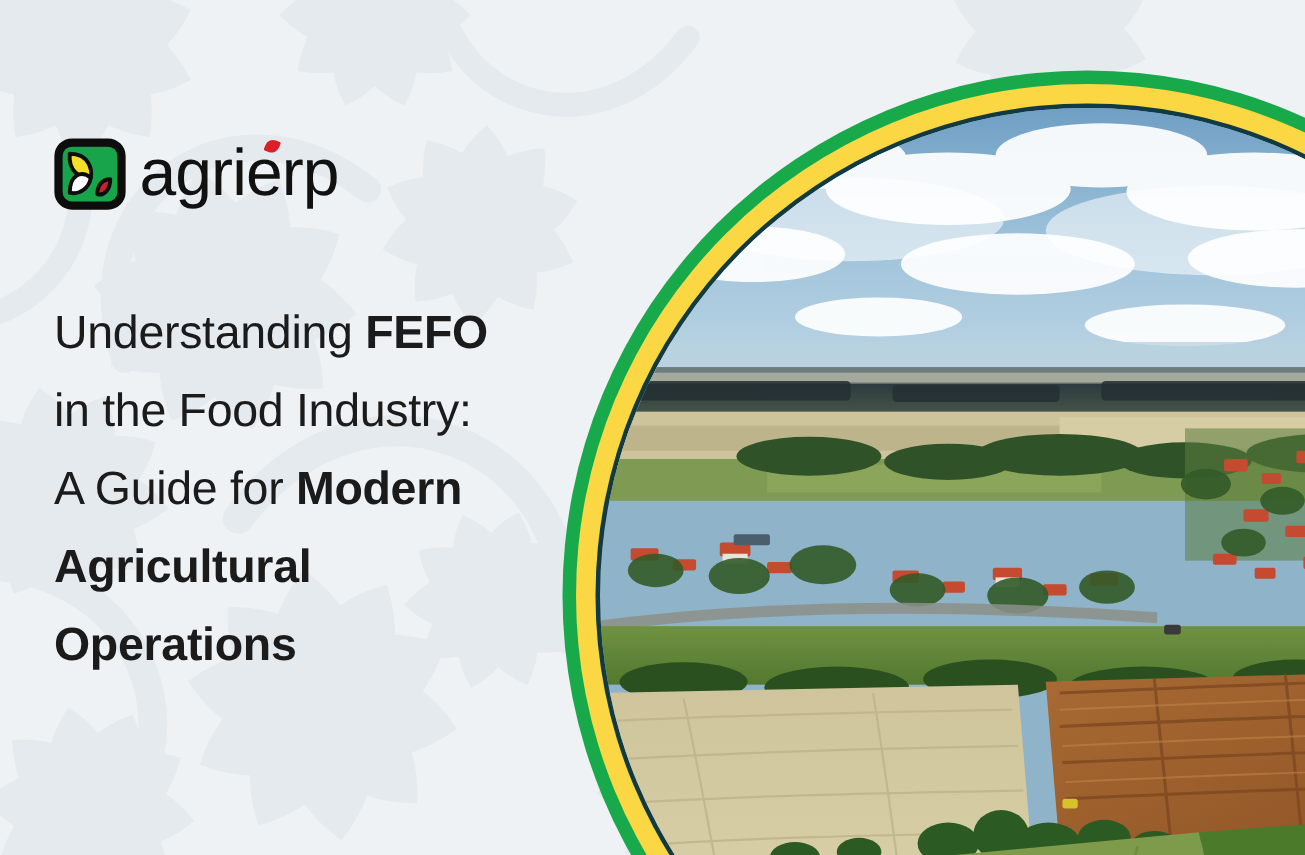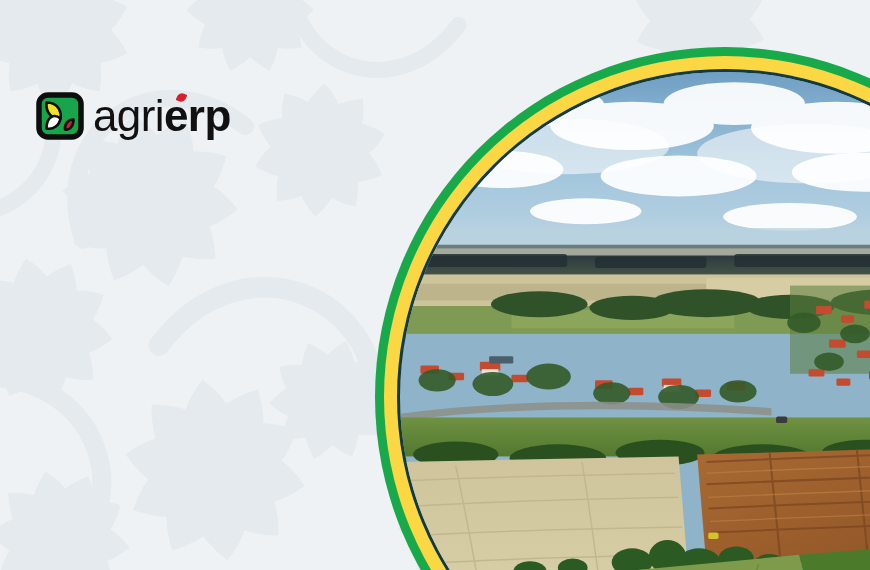--- a/index.html
+++ b/index.html
@@ -43,21 +43,21 @@
   .logo-word {
     font-size: 44px;
     letter-spacing: -0.6px;
     color: #111111;
     line-height: 1;
     white-space: nowrap;
     position: relative;
     font-family: "Liberation Sans", sans-serif;
   }
   .logo-word .w-light { font-weight: 300; text-align: right; }
-  .logo-word .w-bold  { font-weight: 700; }
+  .logo-word .w-bold  { font-weight: 400; }
   .logo-word .i-dot {
     position: absolute;
     width: 9px; height: 9px;
     background: #d9202a;
     border-radius: 60% 10% 60% 10%;
     transform: rotate(22deg);
     left: 84px;
     top: -1px;
   }
 
@@ -441,14 +441,21 @@
       <path d="M10.5,10.5 C24,10.5 25.5,22 24.5,26.5 C17,27 9.5,22 10.5,10.5 Z" fill="#f2e02a" stroke="#0d0d0d" stroke-width="2.6" stroke-linejoin="round"></path>
       <path d="M10.5,36.5 C10.5,25 18,21 24.5,26.5 C23.5,33 17.5,38 10.5,36.5 Z" fill="#ffffff" stroke="#0d0d0d" stroke-width="2.6" stroke-linejoin="round"></path>
       <path d="M37.5,27.5 C37.5,35 33,38.5 29,37.5 C28.5,32 32,27.5 37.5,27.5 Z" fill="#c9222d" stroke="#0d0d0d" stroke-width="2.6" stroke-linejoin="round"></path>
     </svg>
     <div class="logo-word">
       <span class="w-light">agri</span><span class="w-bold">erp</span>
       <span class="i-dot"></span>
     </div>
   </div>
 
+  <div class="headline">
+    <span>Understanding </span><b>FEFO</b><br>
+    <span>in the Food Industry:</span><br>
+    <span>A Guide for </span><b>Modern</b><br>
+    <b>Agricultural</b><br>
+    <b>Operations</b>
+  </div>
 
 </div>
 
 </body></html>

